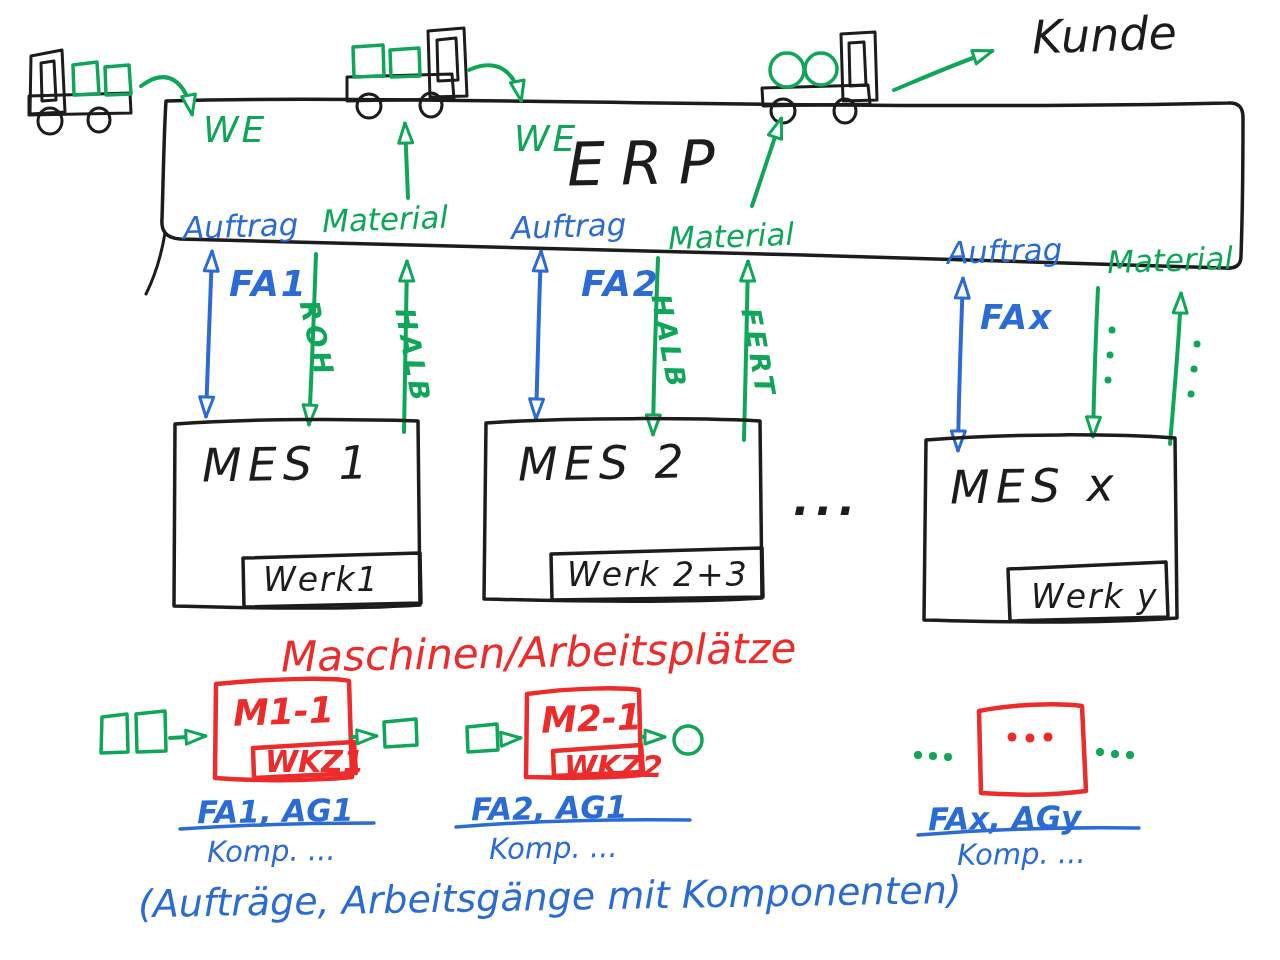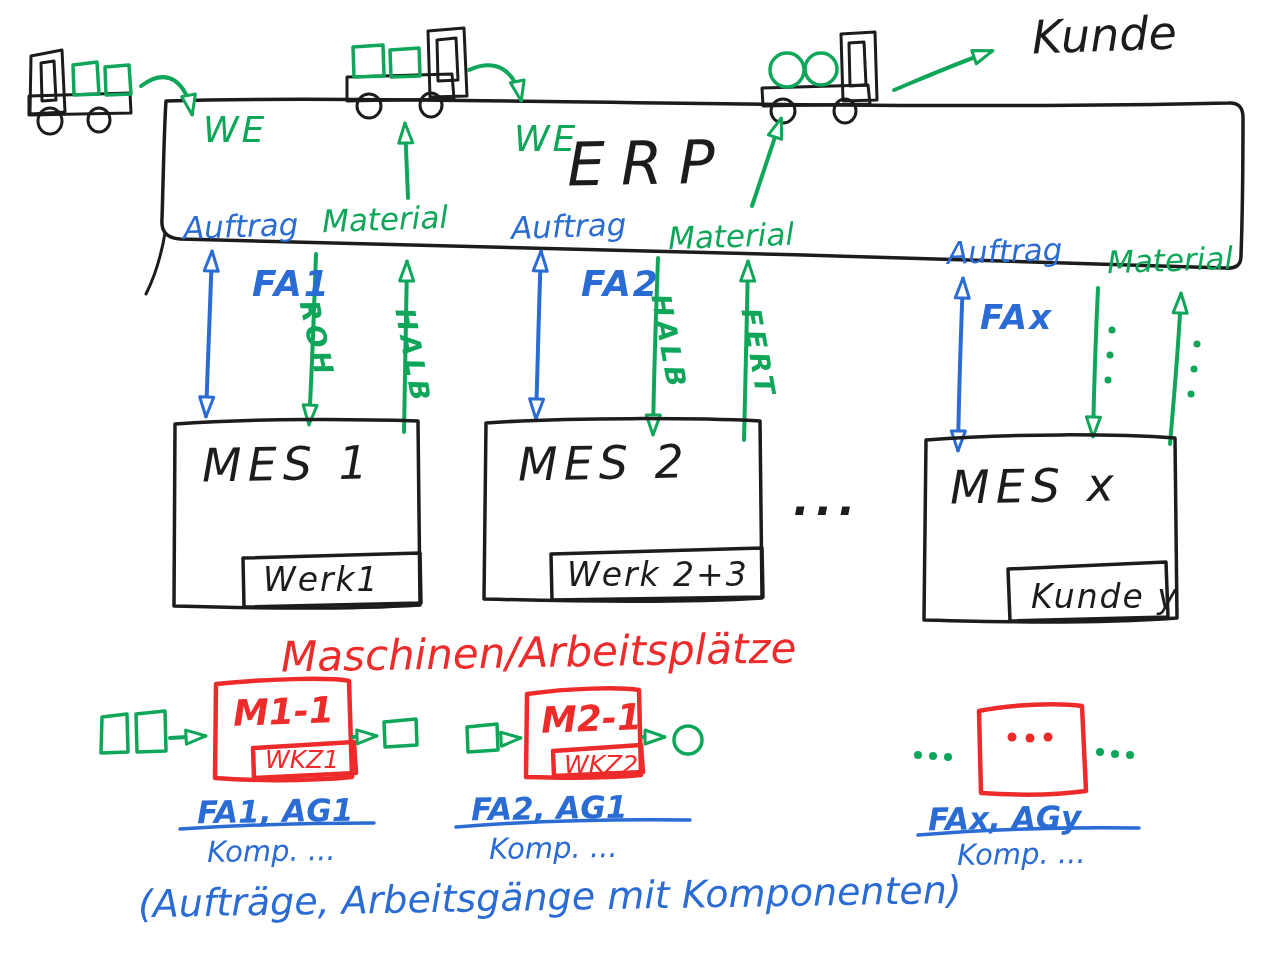--- a/index.html
+++ b/index.html
@@ -15,21 +15,21 @@
   .kunde{font-size:46px;transform:rotate(-2deg);}
   .erp{font-size:60px;letter-spacing:16px;transform:rotate(-1deg);}
   .port{font-size:31px;transform:rotate(-2deg);}
   .fa{font-size:36px;font-weight:bold;letter-spacing:2px;}
   .vlab{font-size:27px;font-weight:bold;transform-origin:0 0;letter-spacing:4px;}
   .mestitle{font-size:46px;letter-spacing:6px;transform:rotate(-1deg);}
   .werk{font-size:33px;letter-spacing:2px;text-align:right;}
   .dots{font-size:44px;font-weight:bold;letter-spacing:6px;}
   .machtitle{font-size:42px;transform:rotate(-1deg);}
   .mname{font-size:36px;font-weight:bold;transform:rotate(-2deg);}
-  .wkz{font-size:25px;font-weight:normal;}
+  .wkz{font-size:30px;font-weight:bold;}
   .order{font-size:31px;font-weight:bold;transform:rotate(-1deg);}
   .komp{font-size:29px;transform:rotate(-1deg);}
   .foot{font-size:38px;transform:rotate(-1deg);}
 </style>
 </head>
 <body>
 
 <div id="canvas">
 
 <svg id="strokes" width="1280" height="960" viewBox="0 0 1280 960" fill="none" stroke-linecap="round" stroke-linejoin="round">
@@ -171,35 +171,35 @@
 
 <div class="lbl erp black" style="left:567px;top:133px;">ERP</div>
 
 <div class="lbl port blue" style="left:183px;top:211px;">Auftrag</div>
 <div class="lbl port green" style="left:322px;top:204px;">Material</div>
 <div class="lbl port blue" style="left:511px;top:211px;">Auftrag</div>
 <div class="lbl port green" style="left:668px;top:221px;">Material</div>
 <div class="lbl port blue" style="left:947px;top:236px;">Auftrag</div>
 <div class="lbl port green" style="left:1107px;top:245px;">Material</div>
 
-<div class="lbl fa blue" style="left:229px;top:266px;margin-left:23px;">FA1</div>
+<div class="lbl fa blue" style="left:229px;top:266px;">FA1</div>
 <div class="lbl fa blue" style="left:581px;top:266px;">FA2</div>
 <div class="lbl fa blue" style="left:980px;top:300px;font-size:34px;">FAx</div>
 
 <div class="lbl vlab green" style="left:322px;top:298px;transform:rotate(78deg);">ROH</div>
 <div class="lbl vlab green" style="left:418px;top:306px;transform:rotate(80deg);">HALB</div>
 <div class="lbl vlab green" style="left:674px;top:292px;transform:rotate(80deg);">HALB</div>
 <div class="lbl vlab green" style="left:764px;top:306px;transform:rotate(80deg);">FERT</div>
 
 <div class="lbl mestitle black" style="left:202px;top:441px;">MES 1</div>
 <div class="lbl mestitle black" style="left:518px;top:440px;">MES 2</div>
 <div class="lbl mestitle black" style="left:950px;top:463px;">MES x</div>
 <div class="lbl werk black" style="left:263px;top:563px;">Werk1</div>
 <div class="lbl werk black" style="left:567px;top:558px;">Werk 2+3</div>
-<div class="lbl werk black" style="left:1031px;top:580px;">Kunde y</div>
+<div class="lbl werk black" style="left:1031px;top:580px;">Werk y</div>
 <div class="lbl dots black" style="left:793px;top:478px;">...</div>
 
 <div class="lbl machtitle red" style="left:281px;top:632px;">Maschinen/Arbeitsplätze</div>
 
 <div class="lbl mname red" style="left:233px;top:694px;">M1-1</div>
 <div class="lbl wkz red" style="left:265px;top:747px;">WKZ1</div>
 <div class="lbl mname red" style="left:541px;top:701px;">M2-1</div>
 <div class="lbl wkz red" style="left:564px;top:752px;">WKZ2</div>
 
 <div class="lbl order blue" style="left:197px;top:796px;">FA1, AG1</div>

